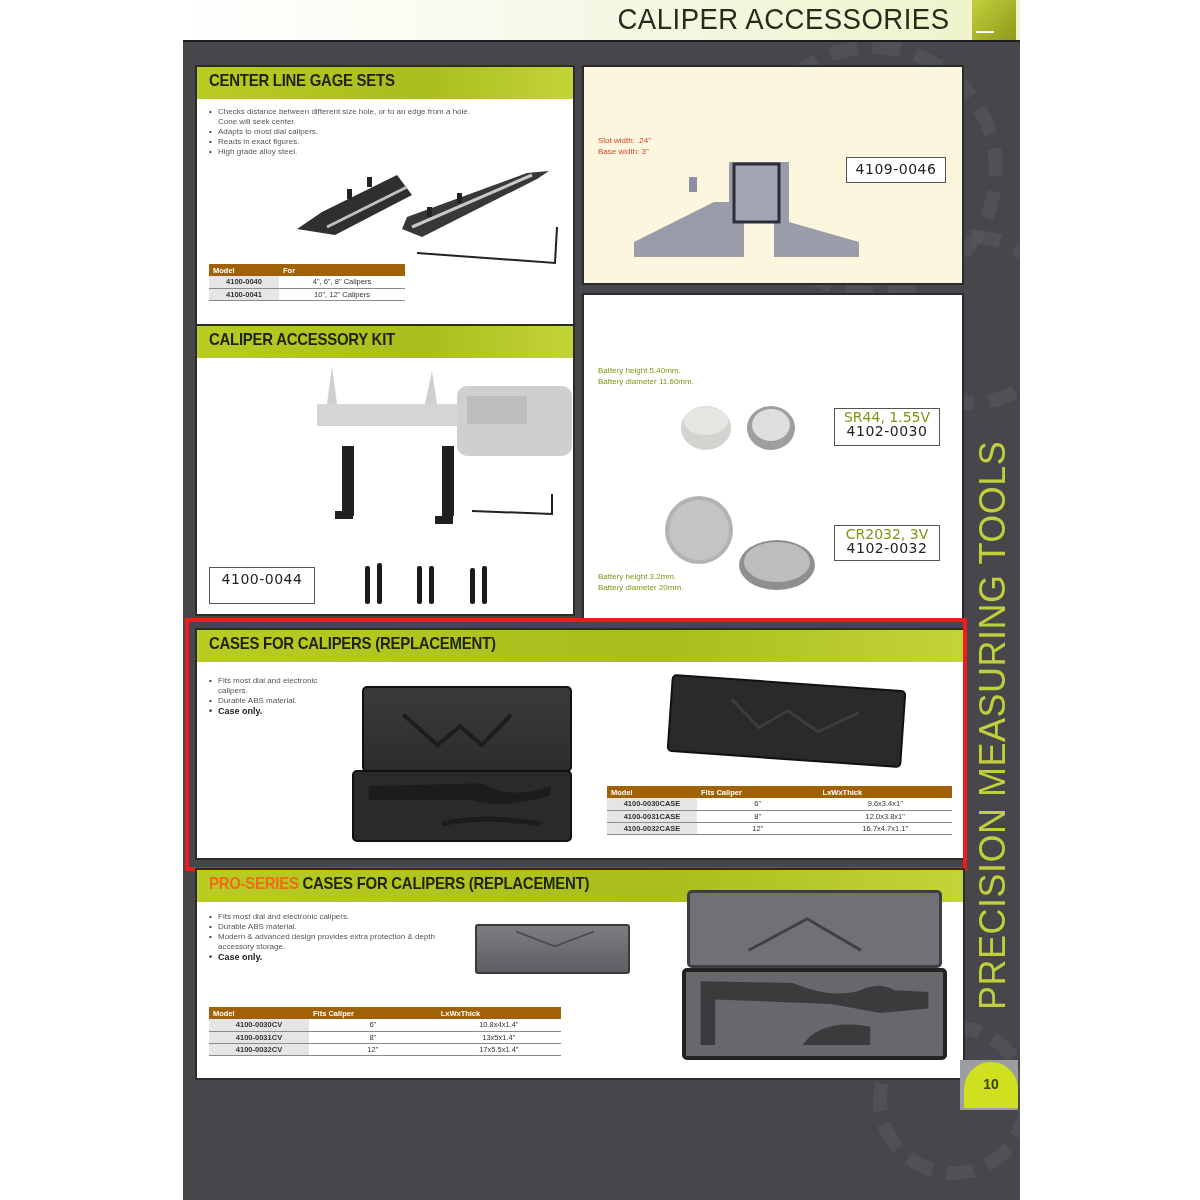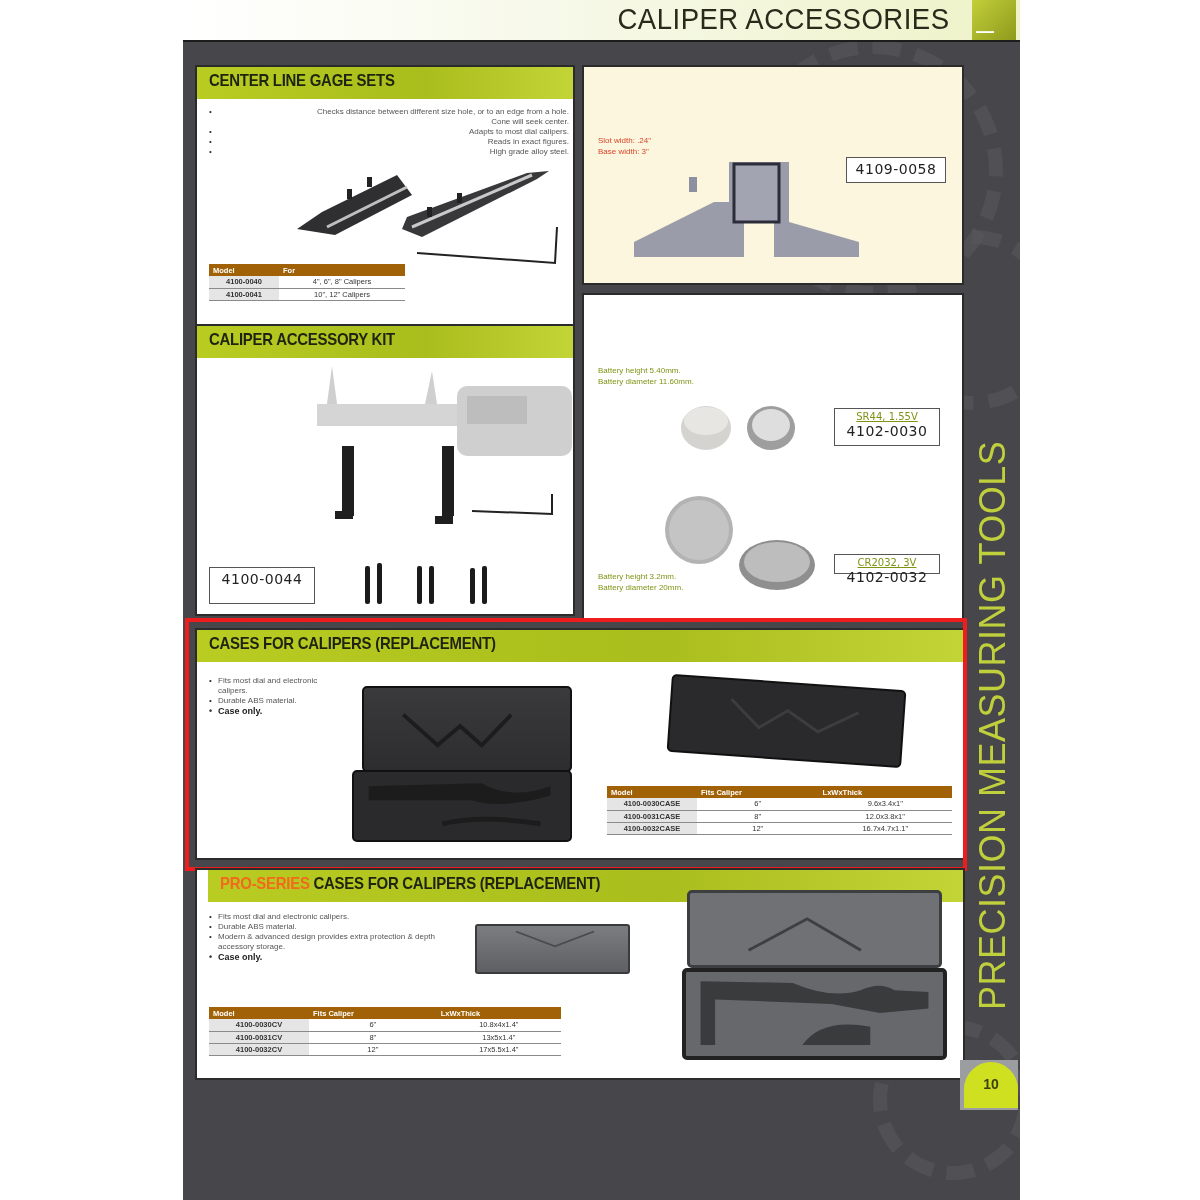--- a/index.html
+++ b/index.html
@@ -34,21 +34,21 @@
   ul.bullets li.green { color: #8aa518; }
   ul.bullets li.sub { padding-left: 9px; }
   ul.bullets li.sub::before { content: ""; }
 
   .spec { font-size: 8px; line-height: 11px; }
   .spec.red { color: #d9452b; }
   .spec.green { color: #7d9414; }
 
   .code-box { position: absolute; border: 1.5px solid #555; background: #fff; text-align: center;
               font-family: "DejaVu Sans", sans-serif; color: #222; }
-  .code-box .code-sub { font-size: 10px; color: #7d9414; display: block; line-height: 12px; text-decoration: underline; }
+  .code-box .code-sub { font-size: 14px; color: #7d9414; display: block; line-height: 12px; }
   .code-box .code-main { font-size: 14px; display: block; line-height: 17px; letter-spacing: 0.5px; }
 
   table.spec-table { position: absolute; border-collapse: collapse; font-size: 7.5px; color: #333; }
   table.spec-table th { background: #a16207; color: #fff; font-weight: bold; height: 12px; padding: 0 4px; text-align: left; }
   table.spec-table td { height: 12px; text-align: center; border-bottom: 1px solid #8a8a8a; padding: 0 4px; }
   table.spec-table td.model { background: #e5e5e5; font-weight: bold; }
 
   .highlight-box { position: absolute; left: 185px; top: 618px; width: 782px; height: 253px;
                    border: 4px solid #ee1c1c; pointer-events: none; }
 
@@ -81,21 +81,21 @@
     <div class="brand-logo">
       <span class="logo-text">▬▬▬</span>
     </div>
   </div>
 </div>
 
 <div class="panel" style="left:195px;top:65px;width:380px;height:329px;">
   <div class="panel-header">
     <span class="panel-title">CENTER LINE GAGE SETS</span>
   </div>
-  <ul class="bullets" style="position:absolute;left:12px;top:40px;width:360px;text-align:right;">
+  <ul class="bullets" style="position:absolute;left:12px;top:40px;width:360px;">
     <li>Checks distance between different size hole, or to an edge from a hole.</li>
     <li class="sub">Cone will seek center.</li>
     <li>Adapts to most dial calipers.</li>
     <li>Reads in exact figures.</li>
     <li>High grade alloy steel.</li>
   </ul>
   <svg style="position:absolute;left:90px;top:100px;width:290px;height:110px;" viewBox="0 0 290 110">
     <polygon points="10,62 35,45 110,8 125,28 48,68" fill="#2f2f31"></polygon>
     <line x1="40" y1="60" x2="120" y2="20" stroke="#bfbfbf" stroke-width="3"></line>
     <rect x="80" y="10" width="5" height="10" fill="#222"></rect>
@@ -125,21 +125,21 @@
     </tbody>
   </table>
 </div>
 
 <div class="panel cream" style="left:582px;top:65px;width:382px;height:220px;">
   <div style="position:absolute;left:14px;top:68px;">
     <div class="spec red">Slot width: .24"</div>
     <div class="spec red">Base width: 3"</div>
   </div>
   <div class="code-box" style="left:262px;top:90px;width:100px;height:26px;padding-top:3px;">
-    <span class="code-main">4109-0058</span>
+    <span class="code-main">4109-0046</span>
   </div>
   <svg style="position:absolute;left:40px;top:95px;width:260px;height:100px;" viewBox="0 0 260 100">
     <rect x="65" y="15" width="8" height="15" fill="#8d90a0"></rect>
     <polygon points="105,0 165,0 165,60 235,80 235,95 150,95 150,60 120,60 120,95 10,95 10,80 90,40 105,40" fill="#9a9caa"></polygon>
     <rect x="110" y="2" width="45" height="58" fill="#a2a4b1" stroke="#2b2d3a" stroke-width="3"></rect>
   </svg>
 </div>
 
 <div class="panel" style="left:195px;top:324px;width:380px;height:292px;">
   <div class="panel-header">
@@ -188,21 +188,21 @@
   <svg style="position:absolute;left:75px;top:200px;width:160px;height:95px;" viewBox="0 0 160 95">
     <circle cx="40" cy="35" r="34" fill="#b3b3b3"></circle>
       <circle cx="40" cy="35" r="30" fill="#c4c4c4"></circle>
     <ellipse cx="118" cy="70" rx="38" ry="25" fill="#8f8f8f"></ellipse>
       <ellipse cx="118" cy="67" rx="33" ry="20" fill="#bdbdbd"></ellipse>
   </svg>
   <div style="position:absolute;left:14px;top:276px;">
     <div class="spec green">Battery height 3.2mm.</div>
     <div class="spec green">Battery diameter 20mm.</div>
   </div>
-  <div class="code-box" style="left:250px;top:259px;width:106px;height:20px;padding-top:2px;">
+  <div class="code-box" style="left:250px;top:230px;width:106px;height:36px;padding-top:2px;">
     <span class="code-sub">CR2032, 3V</span>
     <span class="code-main">4102-0032</span>
   </div>
 </div>
 
 <div class="panel" style="left:195px;top:628px;width:770px;height:232px;">
   <div class="panel-header">
     <span class="panel-title">CASES FOR CALIPERS (REPLACEMENT)</span>
   </div>
   <ul class="bullets" style="position:absolute;left:12px;top:46px;width:130px;">
@@ -249,21 +249,21 @@
         <td class="model">4100-0032CASE</td>
         <td>12"</td>
         <td>16.7x4.7x1.1"</td>
       </tr>
     </tbody>
   </table>
 </div>
 
 <div class="highlight-box"></div>
 
-<div class="panel" style="left:195px;top:868px;width:770px;height:212px;padding-left:11px;">
+<div class="panel" style="left:195px;top:868px;width:770px;height:212px;">
   <div class="panel-header">
     <span class="panel-title"><span class="title-accent">Pro-Series</span> <span>CASES FOR CALIPERS (REPLACEMENT)</span></span>
   </div>
   <ul class="bullets" style="position:absolute;left:12px;top:42px;width:250px;">
     <li>Fits most dial and electronic calipers.</li>
     <li>Durable ABS material.</li>
     <li>Modern &amp; advanced design provides extra protection &amp; depth accessory storage.</li>
     <li class="bold">Case only.</li>
   </ul>
   <div class="case gray" style="left:278px;top:54px;width:155px;height:50px;border-radius:3px;">

